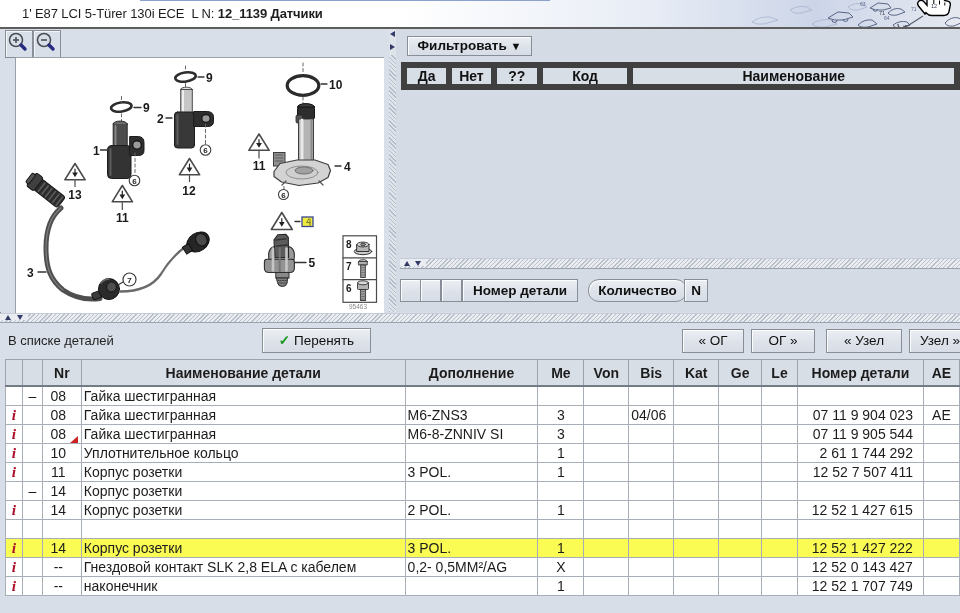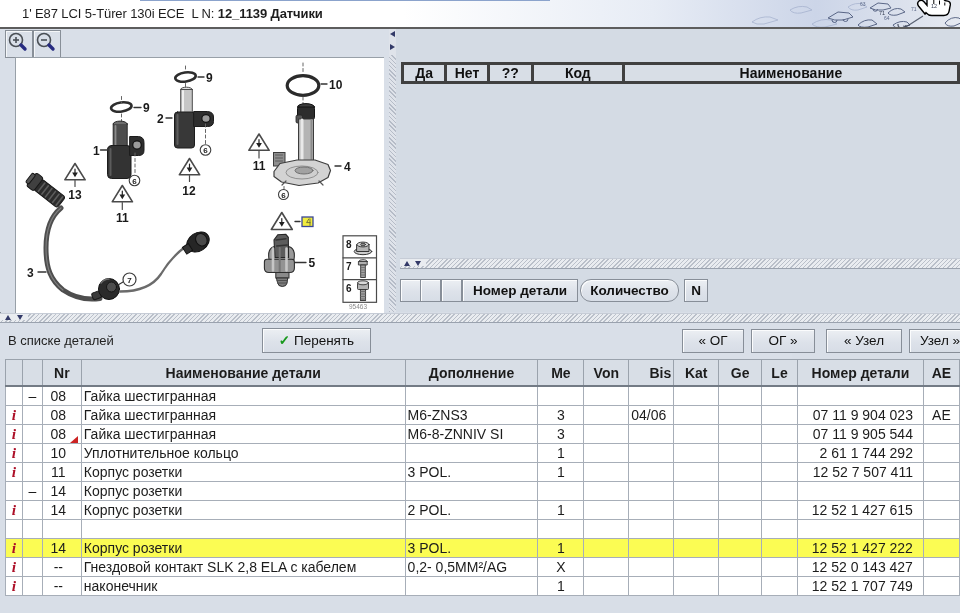--- a/index.html
+++ b/index.html
@@ -13,21 +13,21 @@
 #leftpanel{left:0;top:29px;width:389px;height:283px;background:#d9dfe8;}
 .zbtn{position:absolute;width:26px;height:26px;background:#d9dfe8;border:1px solid #888f98;box-shadow:inset 1px 1px 0 #f4f6f8;}
 #canvas{position:absolute;left:15px;top:28px;width:368px;height:282px;background:#ffffff;border-top:1px solid #98a0a8;border-left:1px solid #98a0a8;}
 
 #vsplit{left:389px;top:29px;width:7px;height:283px;background:#dfe3ea;background-image:repeating-linear-gradient(45deg,rgba(120,130,148,.4) 0 1px,transparent 1px 3px);}
 #vsplit .a{position:absolute;left:0px;width:0;height:0;}
 
 #rightpanel{left:396px;top:29px;width:564px;height:283px;background:#d4dbe4;}
 .btn{position:absolute;background:linear-gradient(180deg,#eceff3 0%,#dde2ea 55%,#d7dde6 100%);border:1px solid #878e98;box-shadow:inset 1px 1px 0 #fbfcfd;font-weight:bold;font-size:13.5px;color:#111;text-align:center;}
 #ftable{position:absolute;left:5px;top:33px;border-collapse:collapse;table-layout:fixed;}
-#ftable td{border:3px solid #404040;font-size:14px;padding:0;height:15px;overflow:hidden;white-space:nowrap;}
+#ftable td{border:6px solid #404040;font-size:14px;padding:0;height:15px;overflow:hidden;white-space:nowrap;}
 #ftable tr.h td{background:#d8dee6;font-weight:bold;text-align:center;color:#111;}
 #ftable tr.d td{background:#ffffff;height:21px;}
 .radio{display:inline-block;width:9px;height:9px;border-radius:50%;border:1px solid #5a626a;background:#fff;vertical-align:-1px;position:relative;}
 .radio.on:after{content:"";position:absolute;left:2px;top:2px;width:5px;height:5px;border-radius:50%;background:#000;}
 .bluetxt{color:#3a3ec9;padding-left:3px;}
 
 .hstrip{background:#e9ecf0;background-image:repeating-linear-gradient(135deg,rgba(120,130,148,.42) 0 1px,transparent 1px 3px);border-top:1px solid #c6ccd6;border-bottom:1px solid #9aa2ae;}
 .tri{position:absolute;width:0;height:0;}
 
 #toolbar{left:0;top:323px;width:792px;height:36px;background:#d9dfe8;}
@@ -242,20 +242,21 @@
     </div>
   </div>
 
   <div id="vsplit" class="abs">
     <div style="position:absolute;left:0;top:0;width:7px;height:26px;background:#dfe3ea;"></div>
     <div class="a" style="left:1px;top:2px;border-top:3.5px solid transparent;border-bottom:3.5px solid transparent;border-right:5px solid #333a68;"></div>
     <div class="a" style="left:1px;top:15px;border-top:3.5px solid transparent;border-bottom:3.5px solid transparent;border-left:5px solid #333a68;"></div>
   </div>
 
   <div id="rightpanel" class="abs">
+    <div class="btn" style="left:11px;top:7px;width:123px;height:18px;line-height:18px;">Фильтровать <span style="font-size:11px;">▼</span></div>
     <table id="ftable">
       <tbody>
           <tr class="h">
             <td style="width:41px;">Да</td>
             <td style="width:40px;">Нет</td>
             <td style="width:42px;">??</td>
             <td style="width:90px;">Код</td>
             <td style="width:340px;">Наименование</td>
           </tr>
     </tbody>
@@ -263,21 +264,21 @@
 
     <div class="hstrip abs" style="left:4px;top:229px;width:560px;height:9px;"></div>
     <div class="abs" style="left:4px;top:230px;width:26px;height:7px;background:#e9ecf0;"></div>
     <div class="tri" style="left:8px;top:232px;border-left:3.5px solid transparent;border-right:3.5px solid transparent;border-bottom:5px solid #333a68;"></div>
     <div class="tri" style="left:19px;top:232px;border-left:3.5px solid transparent;border-right:3.5px solid transparent;border-top:5px solid #333a68;"></div>
 
     <div class="btn" style="left:4px;top:250px;width:19px;height:21px;"></div>
     <div class="btn" style="left:24px;top:250px;width:19px;height:21px;"></div>
     <div class="btn" style="left:45px;top:250px;width:19px;height:21px;"></div>
     <div class="btn" style="left:66px;top:250px;width:114px;height:21px;line-height:21px;">Номер детали</div>
-    <div class="btn" style="left:184px;top:250px;width:97px;height:21px;line-height:21px;border-radius:11px;">Количество</div>
+    <div class="btn" style="left:192px;top:250px;width:97px;height:21px;line-height:21px;border-radius:11px;">Количество</div>
     <div class="btn" style="left:288px;top:250px;width:22px;height:21px;line-height:21px;">N</div>
   </div>
 
   <div class="hstrip abs" style="left:0;top:313px;width:960px;height:8px;"></div>
   <div class="abs" style="left:0;top:314px;width:28px;height:6px;background:#e9ecf0;"></div>
   <div class="tri" style="left:5px;top:315px;border-left:3.5px solid transparent;border-right:3.5px solid transparent;border-bottom:5px solid #333a68;"></div>
   <div class="tri" style="left:17px;top:315px;border-left:3.5px solid transparent;border-right:3.5px solid transparent;border-top:5px solid #333a68;"></div>
 
   <div id="toolbar" class="abs">
     <div class="lbl">В списке деталей</div>
@@ -291,21 +292,21 @@
   <table id="ptable">
     <tbody>
         <tr class="h">
           <td style="width:12px;"></td>
           <td style="width:15px;"></td>
           <td style="width:34px;">Nr</td>
           <td style="width:319px;">Наименование детали</td>
           <td style="width:128px;">Дополнение</td>
           <td style="width:41px;">Me</td>
           <td style="width:40px;">Von</td>
-          <td style="width:40px;text-align:right;">Bis</td>
+          <td style="width:40px;">Bis</td>
           <td style="width:40px;">Kat</td>
           <td style="width:38px;text-align:center;">Ge</td>
           <td style="width:31px;">Le</td>
           <td style="width:121px;">Номер детали</td>
           <td style="width:31px;">AE</td>
         </tr>
     <tr>
           <td></td>
           <td class="c">–</td>
           <td class="n">08</td>

